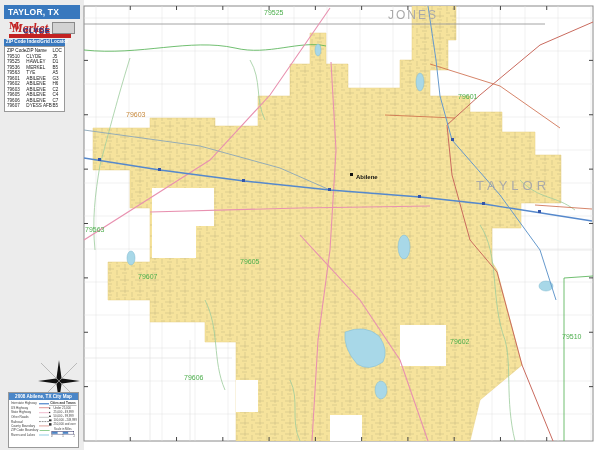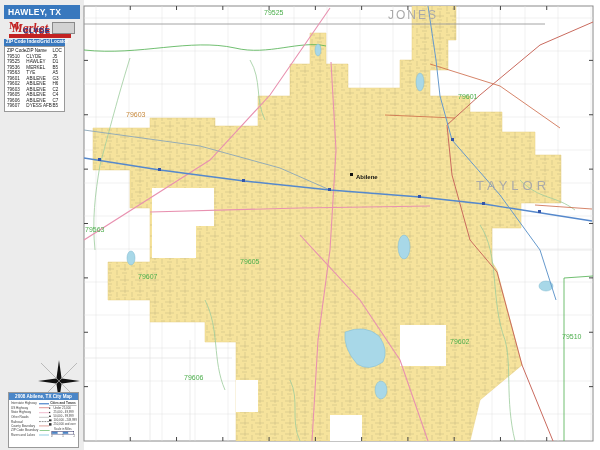--- a/index.html
+++ b/index.html
@@ -226,21 +226,21 @@
         <line x1="589" y1="223.5" x2="593" y2="223.5"></line>
         <line x1="84" y1="277.875" x2="88" y2="277.875"></line>
         <line x1="589" y1="277.875" x2="593" y2="277.875"></line>
         <line x1="84" y1="332.25" x2="88" y2="332.25"></line>
         <line x1="589" y1="332.25" x2="593" y2="332.25"></line>
         <line x1="84" y1="386.625" x2="88" y2="386.625"></line>
         <line x1="589" y1="386.625" x2="593" y2="386.625"></line>
       </g>
 </svg>
 
-<div class="title-bar">HAWLEY, TX</div>
+<div class="title-bar">TAYLOR, TX</div>
 
 <div class="logo">
   <span class="big-m">M</span>
   <span class="word1">Market</span>
   <span class="word2">CLYDE</span>
   <span class="badge"><i class="bline"></i><i class="bline"></i></span>
   <span class="tagstrip"><i class="tdash"></i></span>
 </div>
 
 <div class="locator">

